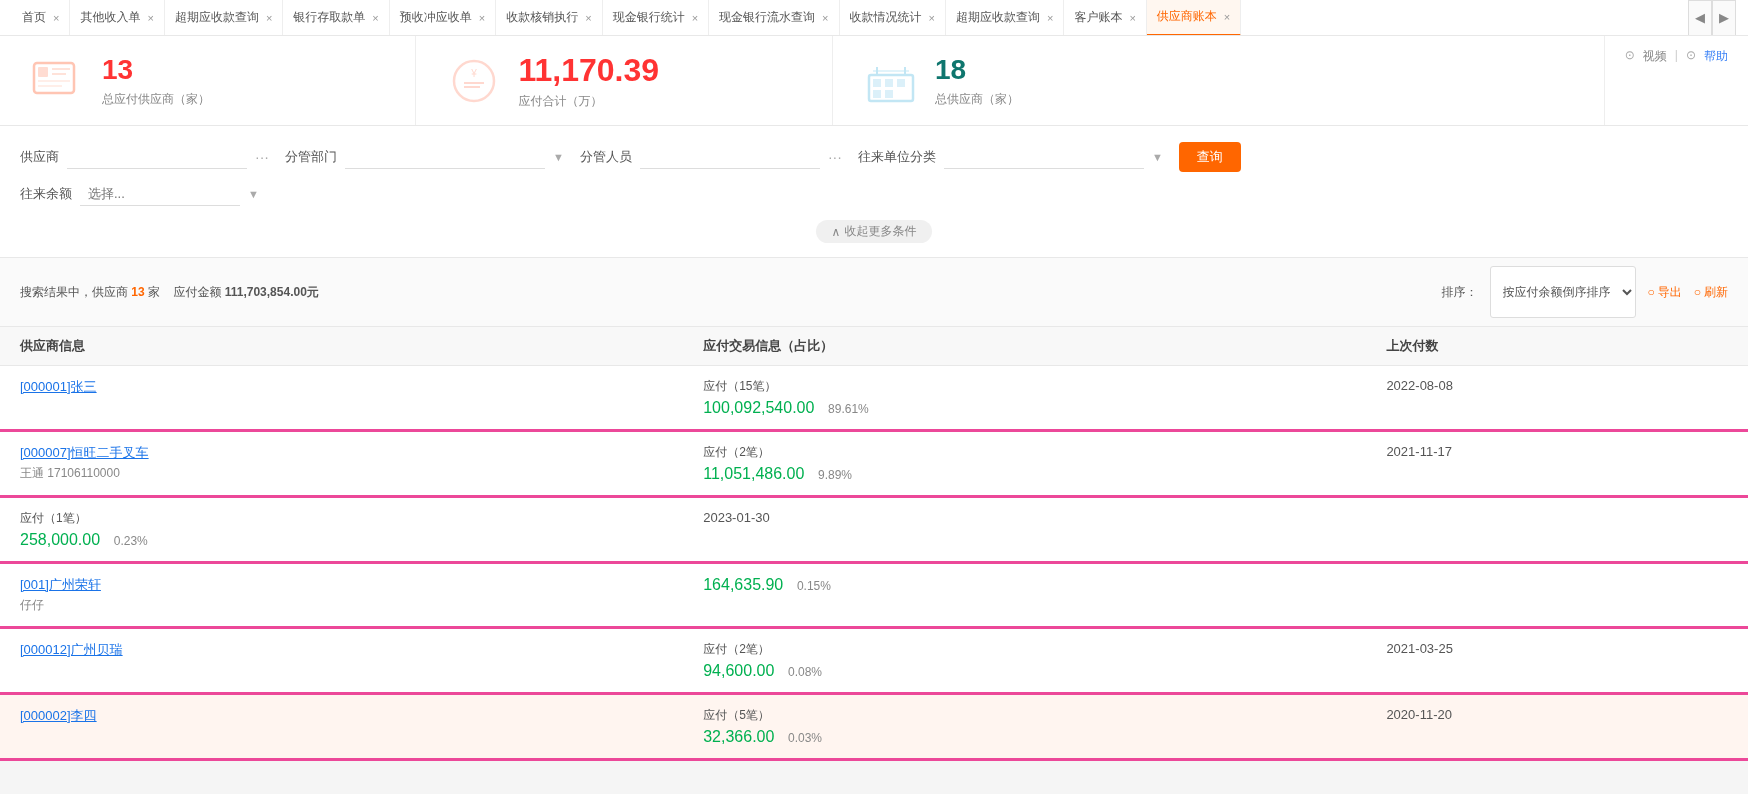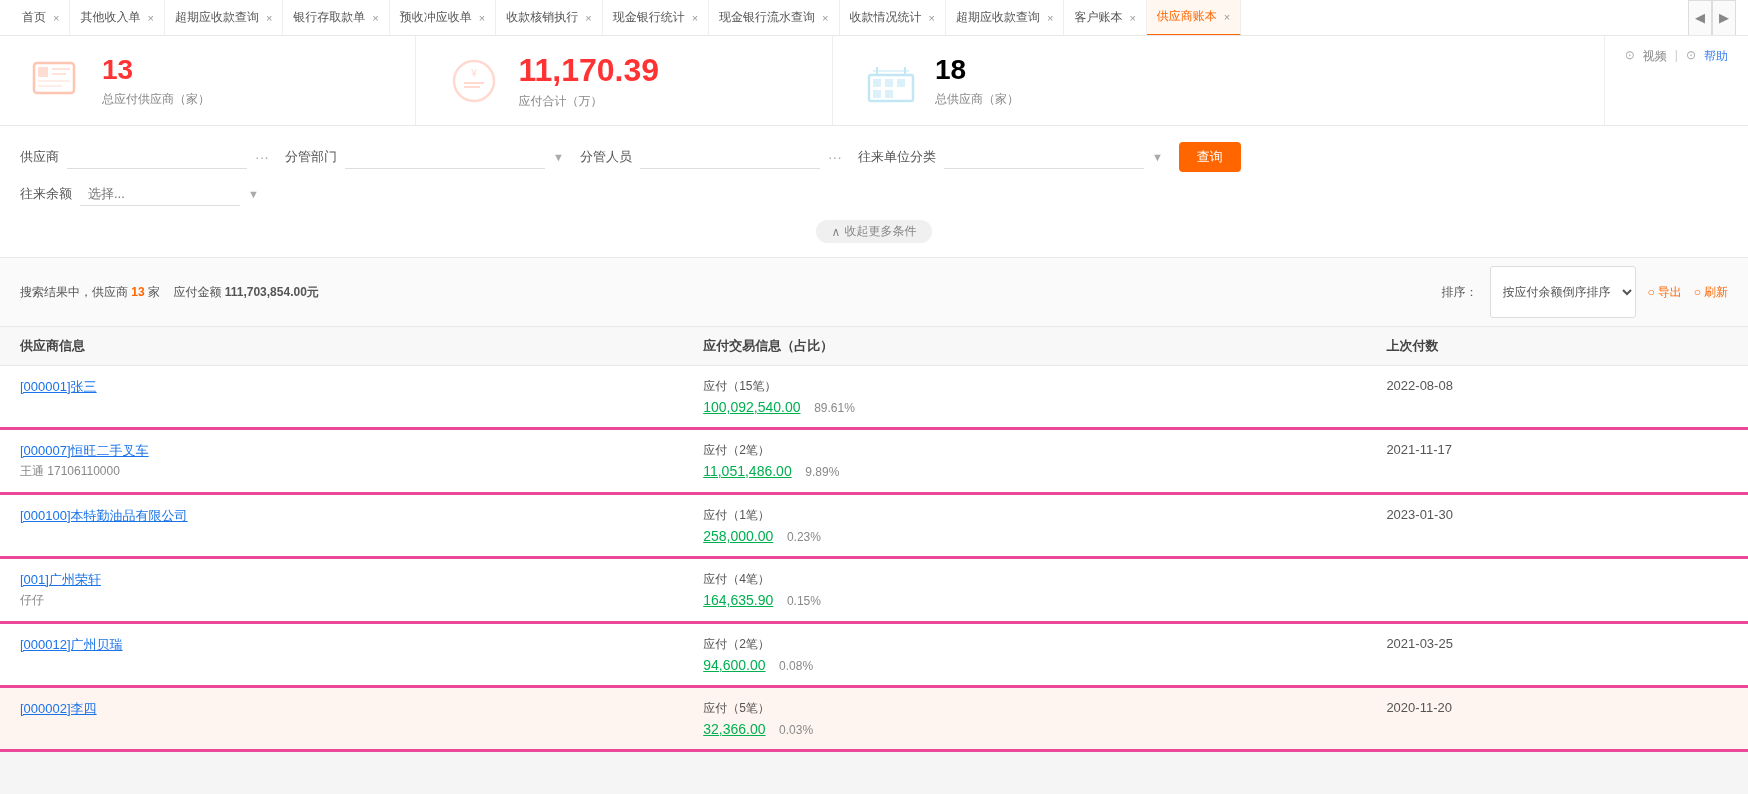--- a/index.html
+++ b/index.html
@@ -235,22 +235,21 @@
       color: #888;
       margin-top: 3px;
     }
     .transaction-label {
       font-size: 12px;
       color: #555;
       margin-bottom: 4px;
     }
     .transaction-amount {
       color: #00b050;
-      font-size: 14px;
-      text-decoration: underline;
+      font-size: 16px;
       cursor: pointer;
       margin-top: 32px;
     }
     .transaction-pct {
       color: #888;
       font-size: 12px;
       margin-left: 10px;
     }
     .last-date {
       color: #555;
@@ -354,21 +353,21 @@
       <rect x="10" y="26" width="8" height="8" fill="#87ceeb" opacity="0.6"></rect>
       <rect x="22" y="26" width="8" height="8" fill="#87ceeb" opacity="0.6"></rect>
       <rect x="34" y="26" width="8" height="8" fill="#87ceeb" opacity="0.6"></rect>
       <rect x="10" y="37" width="8" height="8" fill="#87ceeb" opacity="0.6"></rect>
       <rect x="22" y="37" width="8" height="8" fill="#87ceeb" opacity="0.6"></rect>
       <line x1="14" y1="14" x2="14" y2="22" stroke="#87ceeb" stroke-width="2"></line>
       <line x1="42" y1="14" x2="42" y2="22" stroke="#87ceeb" stroke-width="2"></line>
       <line x1="10" y1="18" x2="46" y2="18" stroke="#87ceeb" stroke-width="2" opacity="0.5"></line>
     </svg>
     <div class="stat-info">
-      <div class="stat-value" style="color:#000000;">18</div>
+      <div class="stat-value" style="color:#0f766e;">18</div>
       <div class="stat-label">总供应商（家）</div>
     </div>
   </div>
 
   <div class="top-right-links">
     <span style="color:#aaa;">⊙</span>
     <span style="color:#888;font-family:Liberation Mono, monospace;">视频</span>
     <span style="color:#ccc;">|</span>
     <span style="color:#aaa;">⊙</span>
     <span style="color:#3b82f6;">帮助</span>
@@ -475,37 +474,33 @@
     <div>
       <div class="transaction-label">应付（2笔）</div>
       <span class="transaction-amount">11,051,486.00</span>
       <span class="transaction-pct">9.89%</span>
     </div>
     <div class="last-date">2021-11-17</div>
   </div>
 
   <div class="table-row">
     <div>
-      <div class="supplier-link">[000100]本特勤油品有限公司</div>
-    </div>
-    <div>
       <div class="transaction-label">应付（1笔）</div>
       <span class="transaction-amount">258,000.00</span>
       <span class="transaction-pct">0.23%</span>
     </div>
     <div class="last-date">2023-01-30</div>
   </div>
 
   <div class="table-row">
     <div>
       <div class="supplier-link">[001]广州荣轩</div>
       <div class="supplier-sub">仔仔</div>
     </div>
     <div>
-      <div class="transaction-label">应付（4笔）</div>
       <span class="transaction-amount">164,635.90</span>
       <span class="transaction-pct">0.15%</span>
     </div>
     <div class="last-date"></div>
   </div>
 
   <div class="table-row">
     <div>
       <div class="supplier-link">[000012]广州贝瑞</div>
     </div>

